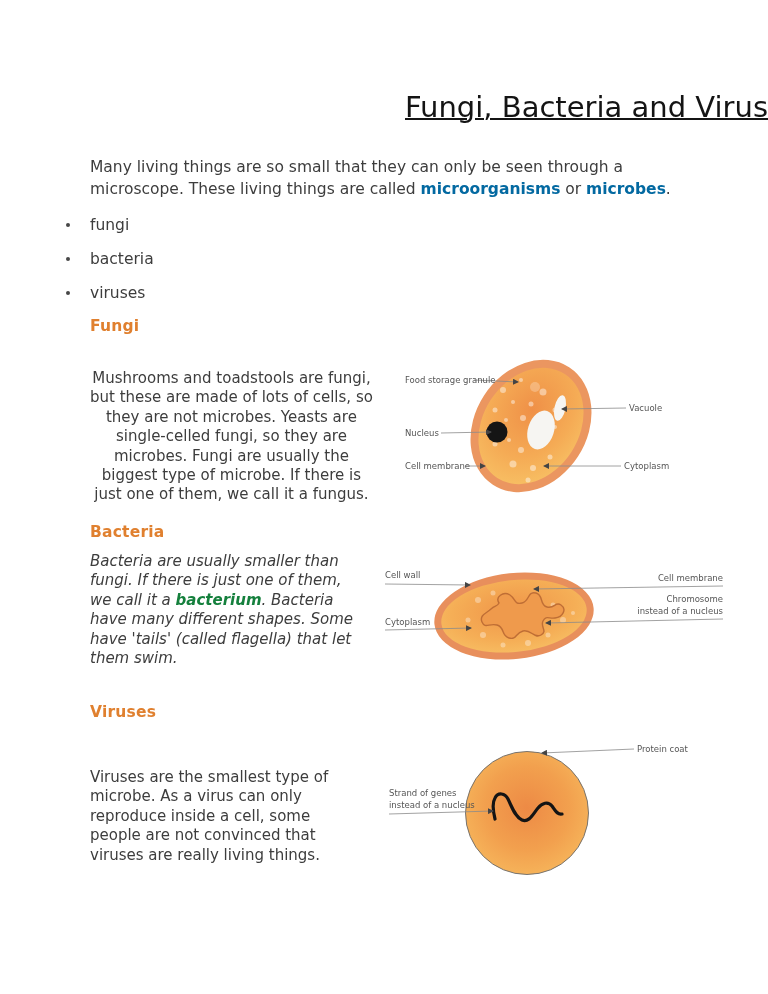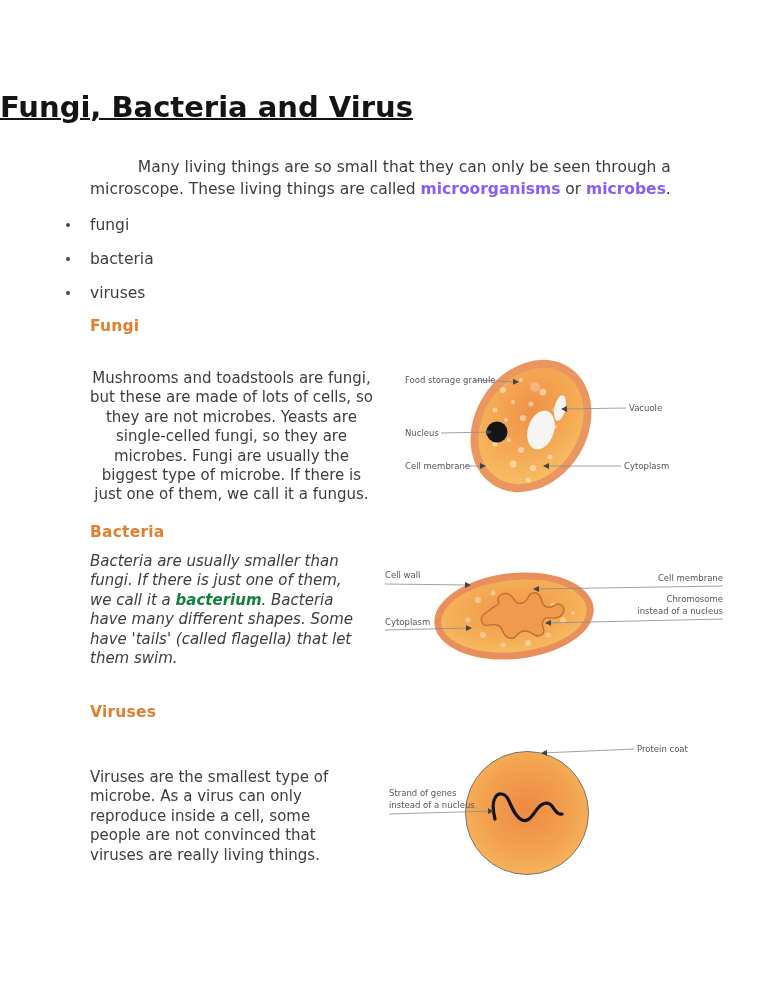--- a/index.html
+++ b/index.html
@@ -3,29 +3,29 @@
 <meta charset="utf-8">
 <style>
   * { margin:0; padding:0; box-sizing:border-box; }
   html,body { background:#ffffff; }
   .page {
     position:relative; width:768px; height:994px; background:#fff;
     font-family:"DejaVu Sans","Liberation Sans",sans-serif;
     color:var(--body-text,#3d3d3d); overflow:hidden;
   }
   .title {
-    position:absolute; top:90px; left:0; width:100%; text-align:left;
-    font-size:29px; font-weight:bold; color:var(--title-text,#141414);
+    position:absolute; top:90px; left:0; width:100%; text-align:right;
+    font-size:29px; font-weight:normal; color:var(--title-text,#141414);
     text-decoration:underline; text-decoration-thickness:2px; line-height:34px;
   }
   .intro {
     position:absolute; left:90px; top:156px; font-size:15.5px;
-    line-height:22px; white-space:nowrap;text-align:right;
-  }
-  .intro b { color:#8b5cf6; }
+    line-height:22px; white-space:nowrap;
+  }
+  .intro b { color:#0369a1; }
   .bullets { position:absolute; left:66px; top:217px; list-style:none; }
   .bullet-item { display:flex; align-items:center; height:16px; margin-bottom:18px; font-size:15.5px; }
   .bullet-dot { width:4px; height:4px; border-radius:50%; background:#474747; margin-right:20px; flex:0 0 auto; }
   .section-heading {
     position:absolute; left:90px; font-size:15.5px; font-weight:bold;
     color:var(--heading-accent,#e0802f); letter-spacing:.2px;
   }
   .h-fungi   { top:317px; }
   .h-bacteria{ top:523px; }
   .h-viruses { top:703px; }

